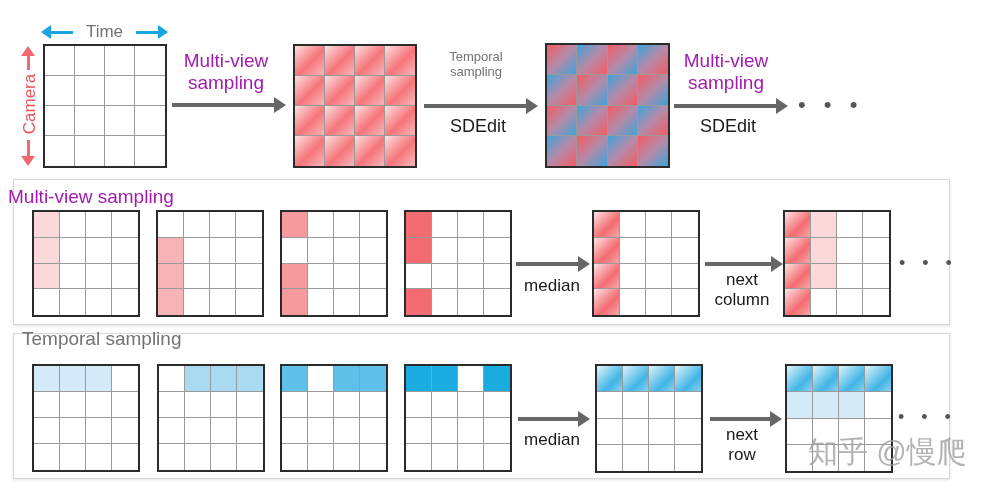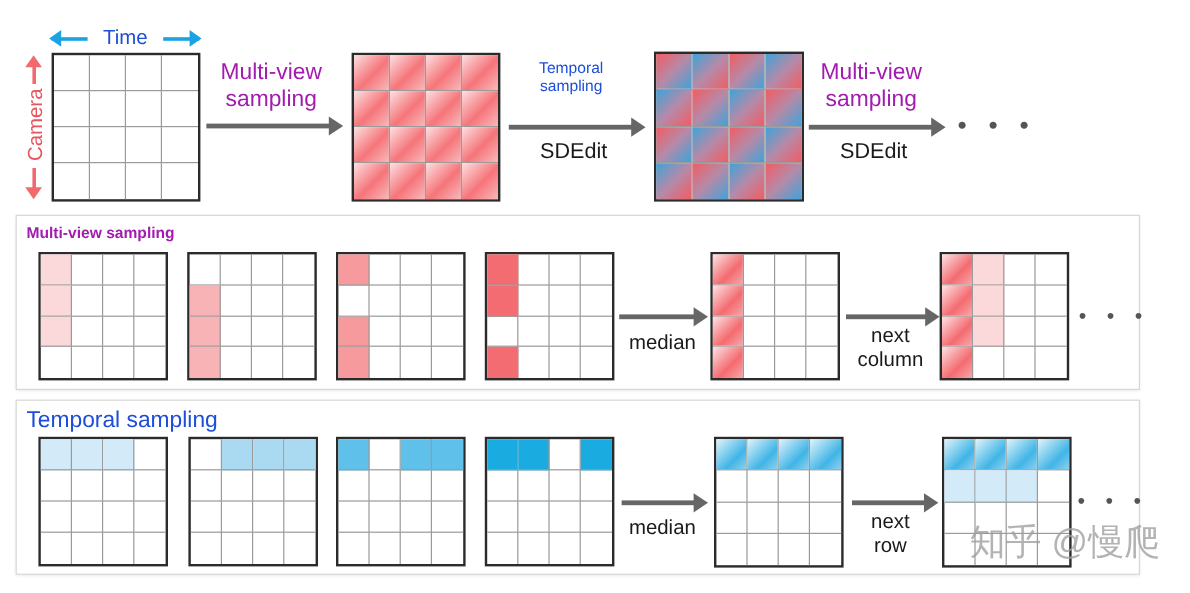--- a/index.html
+++ b/index.html
@@ -4,21 +4,21 @@
 <style>
   html, body { margin:0; padding:0; background:#ffffff; }
   body { width:992px; height:494px; position:relative; overflow:hidden; font-family:"Liberation Sans", sans-serif; }
   .abs { position:absolute; }
   .grid { position:absolute; display:grid; grid-template-columns:repeat(4,1fr); grid-template-rows:repeat(4,1fr); border:2px solid #2b2b2b; box-sizing:border-box; background:#fff; }
   .cell { border-right:1px solid #9a9a9a; border-bottom:1px solid #9a9a9a; box-sizing:border-box; }
   .cell.c3 { border-right:none; }
   .cell.r3 { border-bottom:none; }
   .lbl { position:absolute; text-align:center; line-height:1.15; }
   .red { color:#a21caf; }
-  .blue { color:#1d4ed8;text-align:center; }
+  .blue { color:#737373;text-align:center; }
   .black { color:#1a1a1a; }
   .arrow { position:absolute; height:4px; background:#666; }
   .arrow::after { content:""; position:absolute; right:-10px; top:-6px; border-left:12px solid #666; border-top:8px solid transparent; border-bottom:8px solid transparent; }
   .panel { position:absolute; border:1.5px solid #d7d7d7; box-shadow:0 1px 3px rgba(0,0,0,0.12); background:#fff; box-sizing:border-box; }
   .dots { position:absolute; font-size:22px; color:#555; letter-spacing:6px; line-height:1; }
   .watermark { position:absolute; color:rgba(160,160,160,0.8); font-size:30px; }
 </style>
 </head>
 <body>
 
@@ -110,21 +110,21 @@
 
 <div class="lbl red" style="left:672px; top:50px; width:108px; font-size:19px;">
   <div>Multi-view</div>
   <div>sampling</div>
 </div>
 <div class="arrow" style="left:674px; top:104px; width:104px;"></div>
 <div class="lbl black" style="left:674px; top:116px; width:108px; font-size:18px;">SDEdit</div>
 <div class="dots" style="left:798px; top:94px;">• • •</div>
 
 <div class="panel" style="left:13px; top:179px; width:937px; height:146px;"></div>
-<div class="abs red" style="left:22px; top:186px; font-size:13px;font-weight:bold;">Multi-view sampling</div>
+<div class="abs red" style="left:8px; top:186px; font-size:19px;">Multi-view sampling</div>
 
 <div class="grid" style="left:32px; top:210px; width:108px; height:107px;" id="g-mv1">
     <div class="cell" style="background: rgb(251, 217, 218);"></div>
     <div class="cell"></div>
     <div class="cell"></div>
     <div class="cell c3"></div>
     <div class="cell" style="background: rgb(251, 217, 218);"></div>
     <div class="cell"></div>
     <div class="cell"></div>
     <div class="cell c3"></div>
@@ -234,21 +234,21 @@
     <div class="cell"></div>
     <div class="cell c3"></div>
     <div class="cell r3" style="background: linear-gradient(135deg, rgb(253, 227, 228) 0%, rgb(244, 107, 112) 60%, rgb(247, 167, 170) 100%);"></div>
     <div class="cell r3"></div>
     <div class="cell r3"></div>
     <div class="cell c3 r3"></div>
   </div>
 <div class="dots" style="left:899px; top:254px; font-size:18px;">• • •</div>
 
 <div class="panel" style="left:13px; top:333px; width:937px; height:146px;"></div>
-<div class="abs blue" style="left:22px; top:340px; font-size:19px;">Temporal sampling</div>
+<div class="abs blue" style="left:22px; top:328px; font-size:19px;">Temporal sampling</div>
 
 <div class="grid" style="left:32px; top:364px; width:108px; height:108px;" id="g-tp1">
     <div class="cell" style="background: rgb(211, 235, 248);"></div>
     <div class="cell" style="background: rgb(211, 235, 248);"></div>
     <div class="cell" style="background: rgb(211, 235, 248);"></div>
     <div class="cell c3"></div>
     <div class="cell"></div>
     <div class="cell"></div>
     <div class="cell"></div>
     <div class="cell c3"></div>

